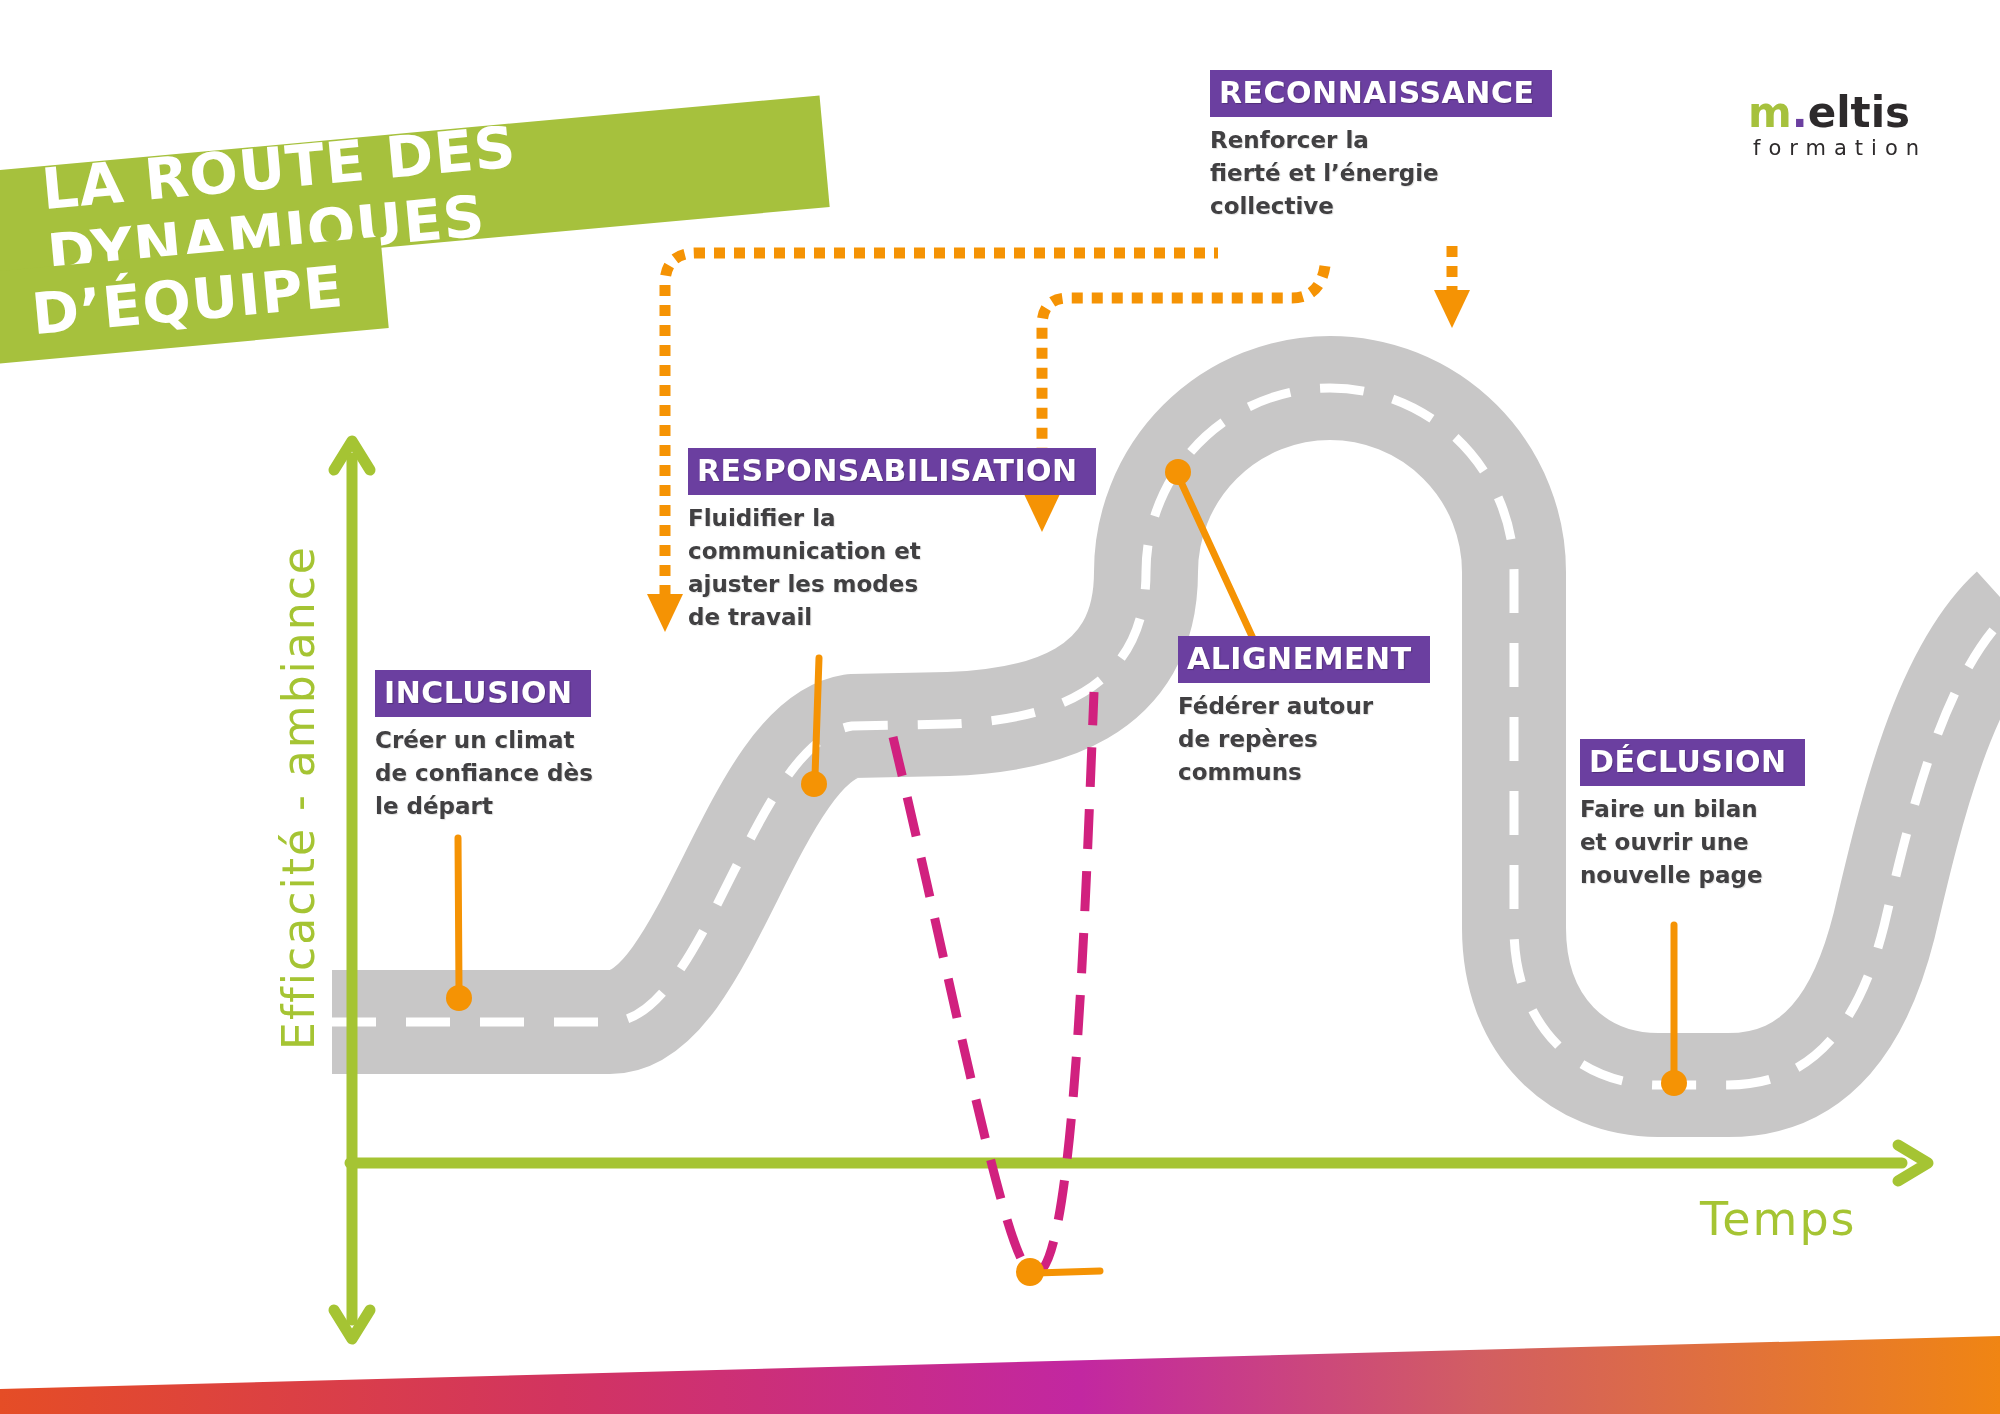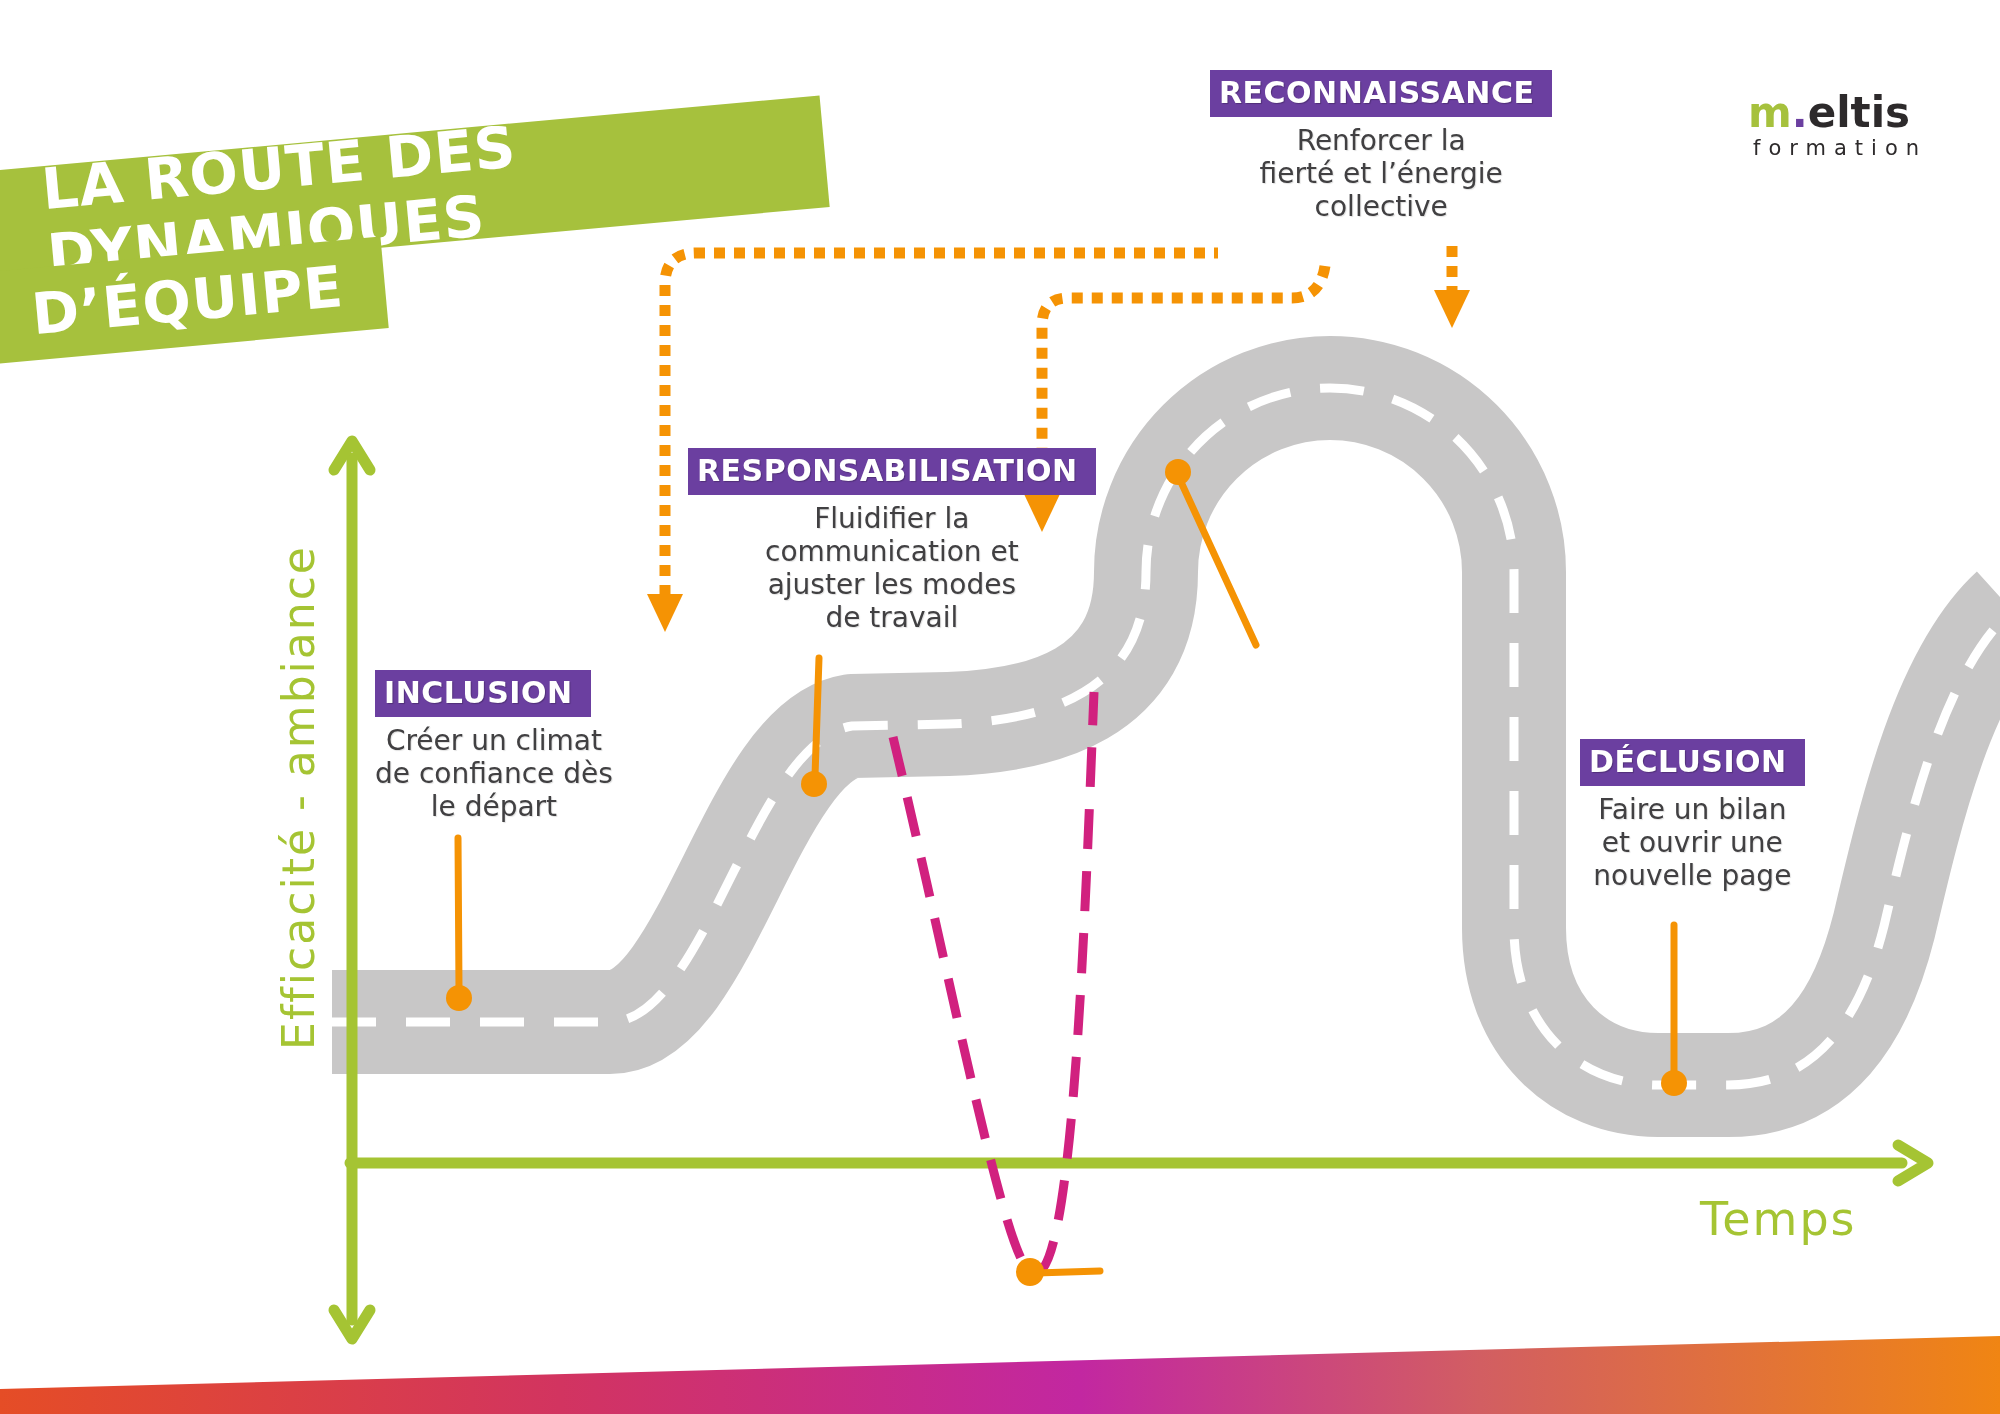--- a/index.html
+++ b/index.html
@@ -24,22 +24,22 @@
 
   
   .y-axis-label{position:absolute;left:-2px;top:772px;width:600px;text-align:center;
     transform:rotate(-90deg);color:#a5c433;font-size:44px;letter-spacing:2px;}
   .x-axis-label{position:absolute;left:1700px;top:1192px;color:#a5c433;font-size:46px;letter-spacing:2px;}
 
   
   .stage{position:absolute;}
   .stage .tag{display:inline-block;background:#6b3fa0;color:#fff;font-size:30px;font-weight:bold;
     padding:5px 18px 7px 9px;letter-spacing:0.5px;text-shadow:1px 1px 1px rgba(0,0,0,0.25);}
-  .stage .desc{margin-top:7px;font-size:28px;font-weight:normal;color:#414042;line-height:33px;
-    white-space:pre-line;text-shadow:1px 1px 1px rgba(0,0,0,0.12);text-align:center;}
+  .stage .desc{margin-top:7px;font-size:23px;font-weight:bold;color:#414042;line-height:33px;
+    white-space:pre-line;text-shadow:1px 1px 1px rgba(0,0,0,0.12);}
   .stage-inclusion{left:375px;top:670px;}
   .stage-responsabilisation{left:688px;top:448px;}
   .stage-reconnaissance{left:1210px;top:70px;}
   .stage-alignement{left:1178px;top:636px;}
   .stage-declusion{left:1580px;top:739px;}
   .stage-regulation{left:1103px;top:1178px;}
 </style>
 </head>
 <body>
 
@@ -140,20 +140,26 @@
 le départ</div>
   </div>
 
   <div class="stage stage-reconnaissance">
     <div class="tag">RECONNAISSANCE</div>
     <div class="desc">Renforcer la
 fierté et l’énergie
 collective</div>
   </div>
 
+  <div class="stage stage-alignement">
+    <div class="tag">ALIGNEMENT</div>
+    <div class="desc">Fédérer autour
+de repères
+communs</div>
+  </div>
 
   <div class="stage stage-declusion">
     <div class="tag">DÉCLUSION</div>
     <div class="desc">Faire un bilan
 et ouvrir une
 nouvelle page</div>
   </div>
 
 
 </div>

